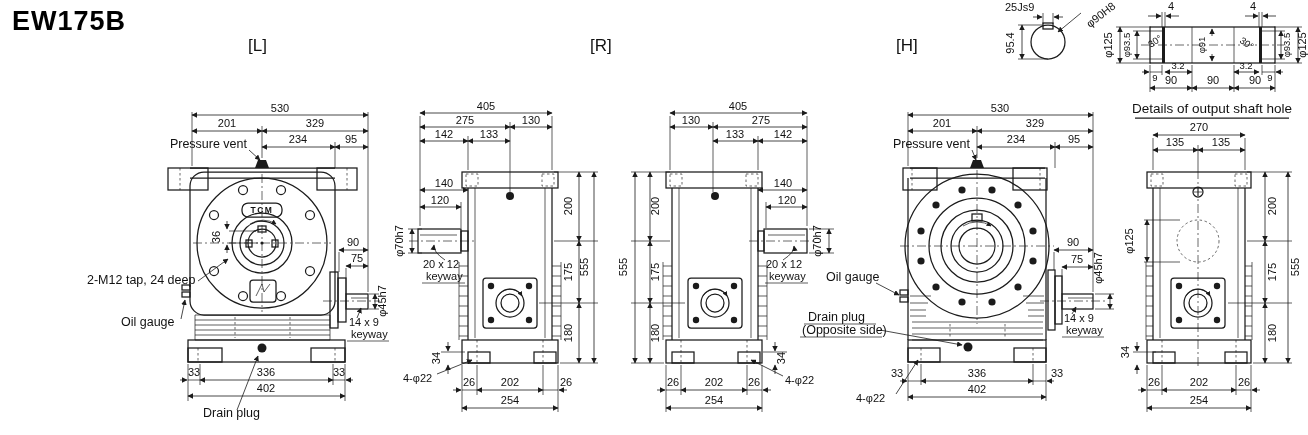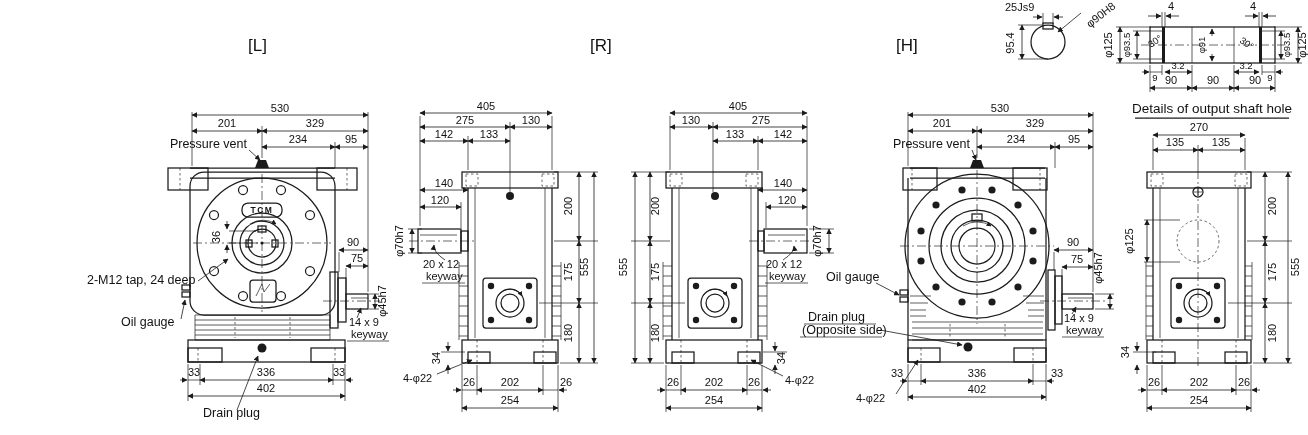--- a/index.html
+++ b/index.html
@@ -19,20 +19,21 @@
 text.lb{font-size:12.5px}
 text.logo{font-size:8.5px;font-weight:bold;letter-spacing:1.5px}
 text.cap{font-size:13.5px}
 text.sm{font-size:9.5px}
 </style>
 </head>
 <body>
 
 <div class="stage">
 
+<div class="title">EW175B</div>
 <div class="vlabel" style="left:248px;top:36px">[L]</div>
 <div class="vlabel" style="left:590px;top:36px">[R]</div>
 <div class="vlabel" style="left:896px;top:36px">[H]</div>
 
 <svg style="left:85px;top:100px" width="335" height="330">
 <defs>
 <marker id="ar" viewBox="0 0 10 10" refX="9" refY="5" markerWidth="7" markerHeight="7" orient="auto-start-reverse">
           <path d="M0,0L10,5L0,10z" fill="#1b1b1b"></path>
         </marker>
 </defs>

